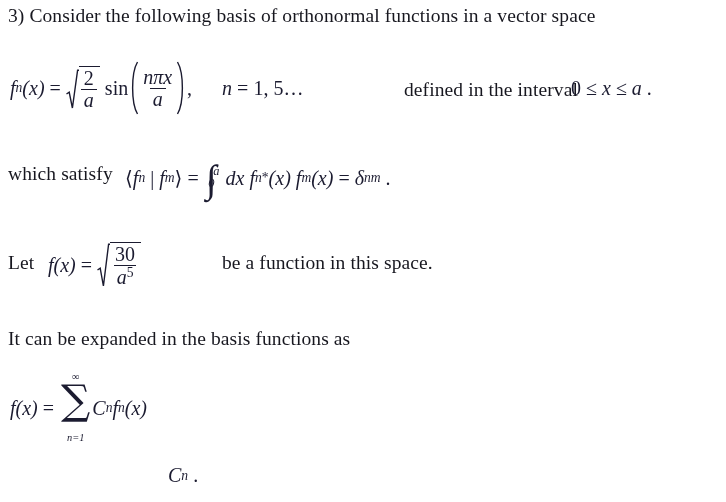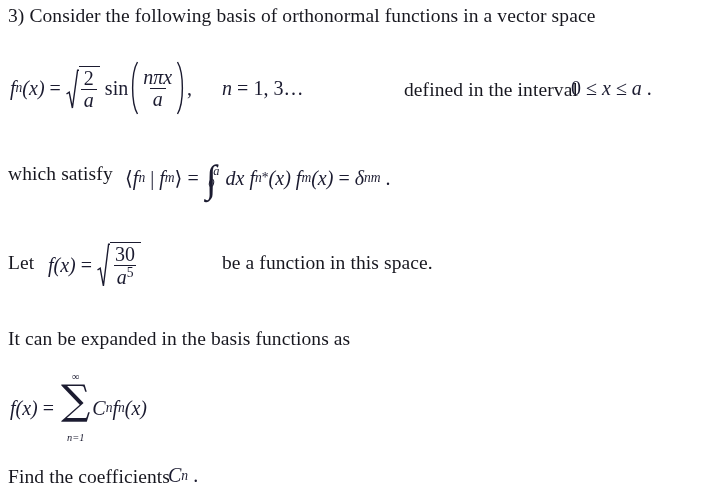--- a/index.html
+++ b/index.html
@@ -199,21 +199,21 @@
         <path d="M1.5 1 C8 12, 8 42, 1.5 53" fill="none" stroke="#1b1b30" stroke-width="1.4"></path>
       </svg>
     </span>
     <span class="mn">,</span>
 
     <span class="sp-xl"></span>
     <span class="mi">n</span>
       <span class="sp"></span>
       <span class="mop">=</span>
       <span class="sp"></span>
-      <span class="mn">1, 3…</span>
+      <span class="mn">1, 5…</span>
   </div>
 
   <div class="prose" style="left:404px; top:79px;">defined in the interval</div>
   <div class="math" style="left:571px; top:77px; font-size:20px;">
     <span class="mn">0</span>
       <span class="sp"></span>
       <span class="mop">≤</span>
       <span class="sp"></span>
       <span class="mi">x</span>
       <span class="sp"></span>
@@ -308,21 +308,20 @@
       <span class="bot">n=1</span>
     </span>
 
     <span class="mi">C</span>
       <span class="sub">n</span>
       <span class="mi">f</span>
       <span class="sub">n</span>
       <span class="mi">(x)</span>
   </div>
 
-  <div class="prose" style="left:8px; top:466px;">Find the coefficients</div>
 
   <div class="math" style="left:168px; top:464px; font-size:20px;">
     <span class="mi">C</span>
       <span class="sub">n</span>
       <span class="sp"></span>
       <span class="mn">.</span>
   </div>
 
 </div>
 

